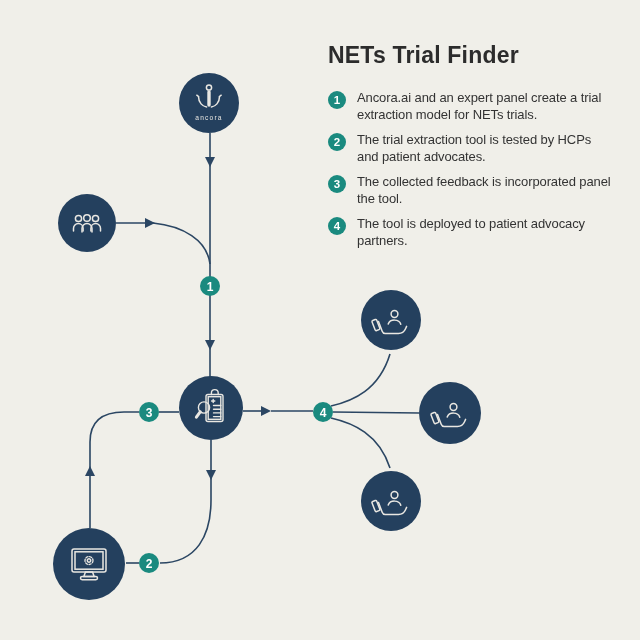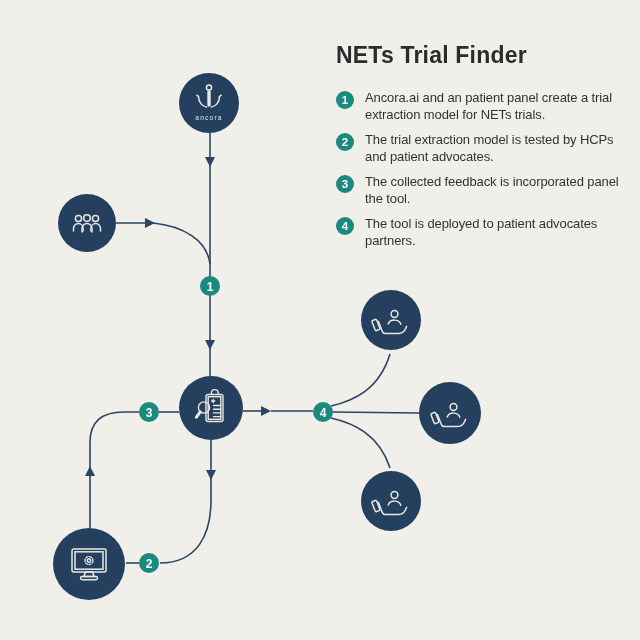--- a/index.html
+++ b/index.html
@@ -1,21 +1,21 @@
 <!DOCTYPE html>
 <html><head>
 <meta charset="utf-8">
 <style>
   html,body{margin:0;padding:0;}
   body{font-family:"Liberation Sans",sans-serif;}
   .canvas{
     position:relative;width:640px;height:640px;background:#f0efe9;overflow:hidden;
   }
   .diagram-svg{position:absolute;left:0;top:0;width:640px;height:640px;}
-  .panel{position:absolute;left:336px;top:42px;width:296px;}
+  .panel{position:absolute;left:328px;top:42px;width:296px;}
   .title{
     font-size:23px;font-weight:700;color:#2c2c2c;letter-spacing:.2px;
     margin:0 0 20px 0;
   }
   .legend{display:flex;flex-direction:column;}
   .legend-item{display:flex;align-items:flex-start;margin-bottom:8px;}
   .badge{
     width:18px;height:18px;border-radius:50%;background:#1a8a7f;color:#ffffff;
     font-size:11.5px;font-weight:700;display:flex;align-items:center;justify-content:center;
     flex-shrink:0;margin-top:2px;
@@ -146,30 +146,30 @@
       <circle cx="323" cy="412" r="10" fill="#1a8a7f"></circle>
       <text x="323" y="416.5" text-anchor="middle" font-size="12" font-weight="bold" fill="#ffffff">4</text>
     </g>
   </svg>
 
   <div class="panel">
     <h1 class="title">NETs Trial Finder</h1>
     <div class="legend">
       <div class="legend-item">
         <div class="badge">1</div>
-        <div class="legend-text">Ancora.ai and an patient panel create a trial extraction model for NETs trials.</div>
+        <div class="legend-text">Ancora.ai and an expert panel create a trial extraction model for NETs trials.</div>
       </div>
       <div class="legend-item">
         <div class="badge">2</div>
-        <div class="legend-text">The trial extraction model is tested by HCPs and patient advocates.</div>
+        <div class="legend-text">The trial extraction tool is tested by HCPs and patient advocates.</div>
       </div>
       <div class="legend-item">
         <div class="badge">3</div>
         <div class="legend-text">The collected feedback is incorporated panel the tool.</div>
       </div>
       <div class="legend-item">
         <div class="badge">4</div>
-        <div class="legend-text">The tool is deployed to patient advocates partners.</div>
+        <div class="legend-text">The tool is deployed to patient advocacy partners.</div>
       </div>
     </div>
   </div>
 
 </div>
 
 </body></html>

